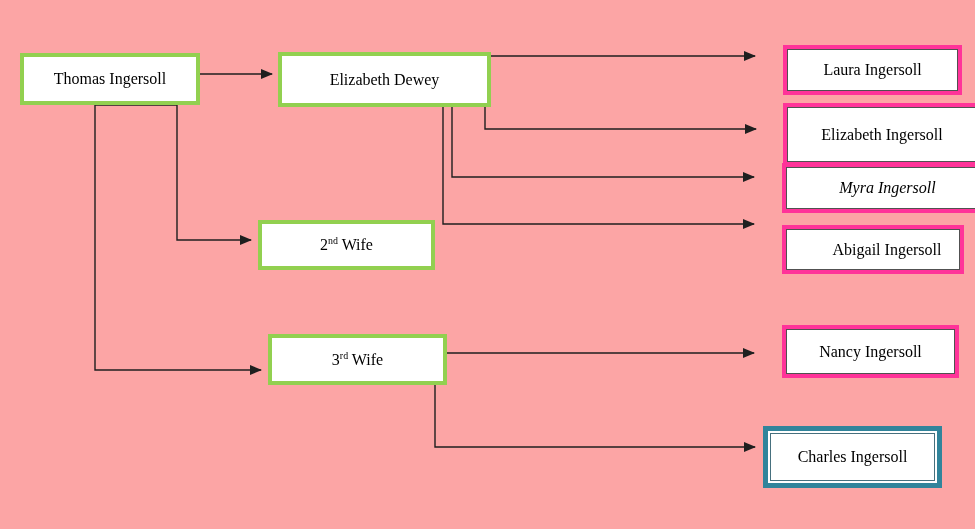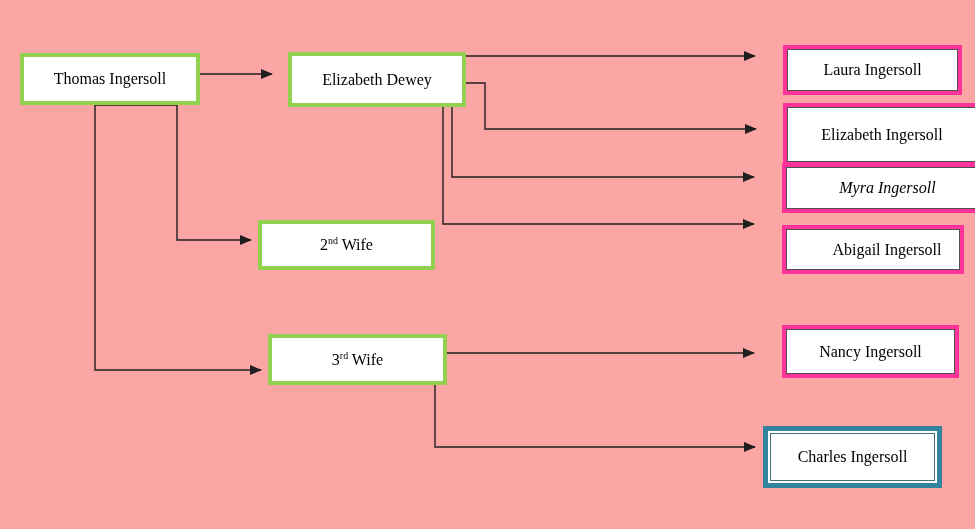--- a/index.html
+++ b/index.html
@@ -37,21 +37,21 @@
   .node sup {
     font-size: 0.62em;
     line-height: 0;
     vertical-align: super;
   }
   .green { border: 4px solid #92D050; }
   .pink  { border: 4px solid #FF3399; box-shadow: inset 0 0 0 1px #515151; margin-left: 19px; }
   .teal  { border: 5px solid #31849B; box-shadow: inset 0 0 0 2px #ffffff, inset 0 0 0 3px #46707e; }
 
   #node-thomas    { left: 20px;  top: 53px;  width: 180px; height: 52px; }
-  #node-dewey     { left: 288px; top: 52px;  width: 178px; height: 55px; }
+  #node-dewey     { left: 278px; top: 52px;  width: 213px; height: 55px; }
   #node-wife2     { left: 258px; top: 220px; width: 177px; height: 50px; }
   #node-wife3     { left: 268px; top: 334px; width: 179px; height: 51px; }
   #node-laura     { left: 764px; top: 45px;  width: 179px; height: 50px; }
   #node-elizabeth { left: 764px; top: 103px; width: 198px; height: 63px; }
   #node-myra      { left: 763px; top: 163px; width: 211px; height: 50px; font-style: italic; }
   #node-abigail   { left: 763px; top: 225px; width: 182px; height: 49px; padding-left: 28px; }
   #node-nancy     { left: 763px; top: 325px; width: 177px; height: 53px; }
   #node-charles   { left: 763px; top: 426px; width: 179px; height: 62px; }
 </style>
 </head>

